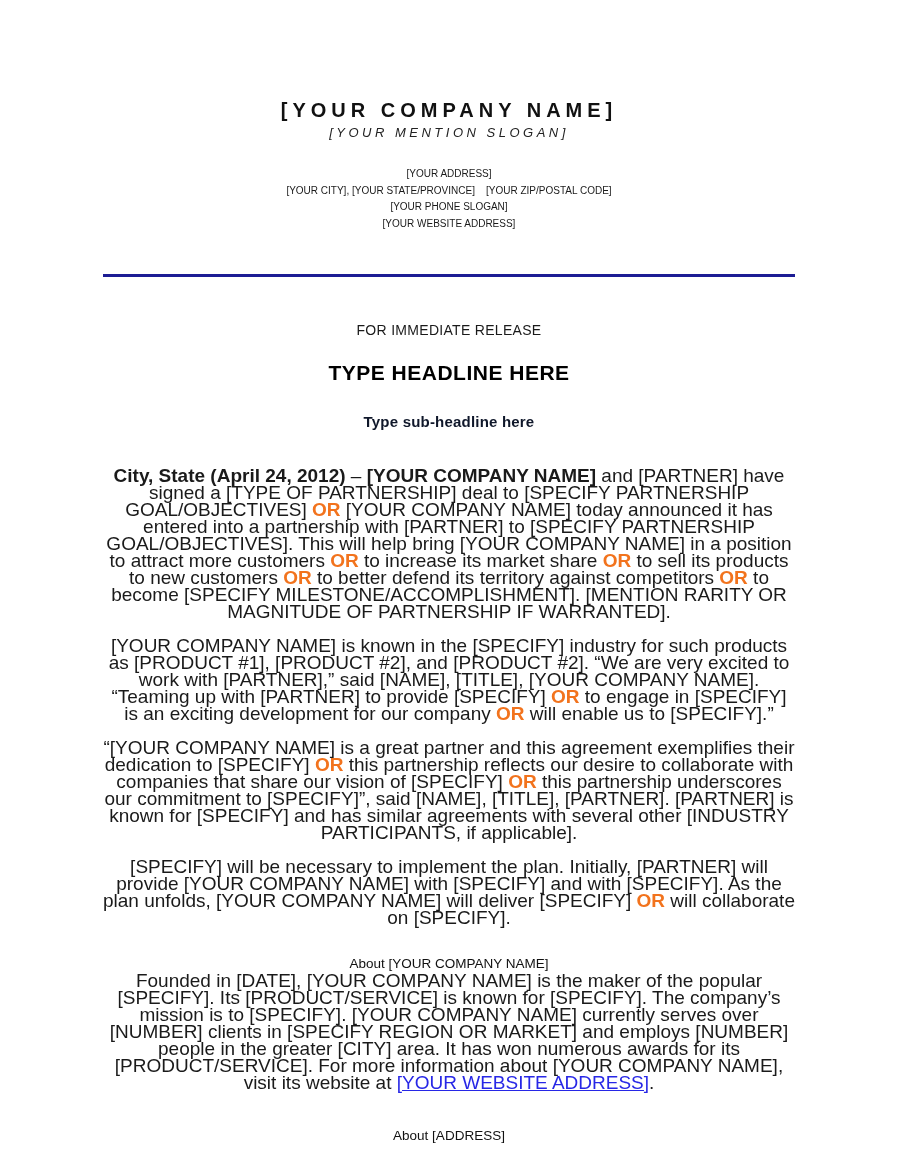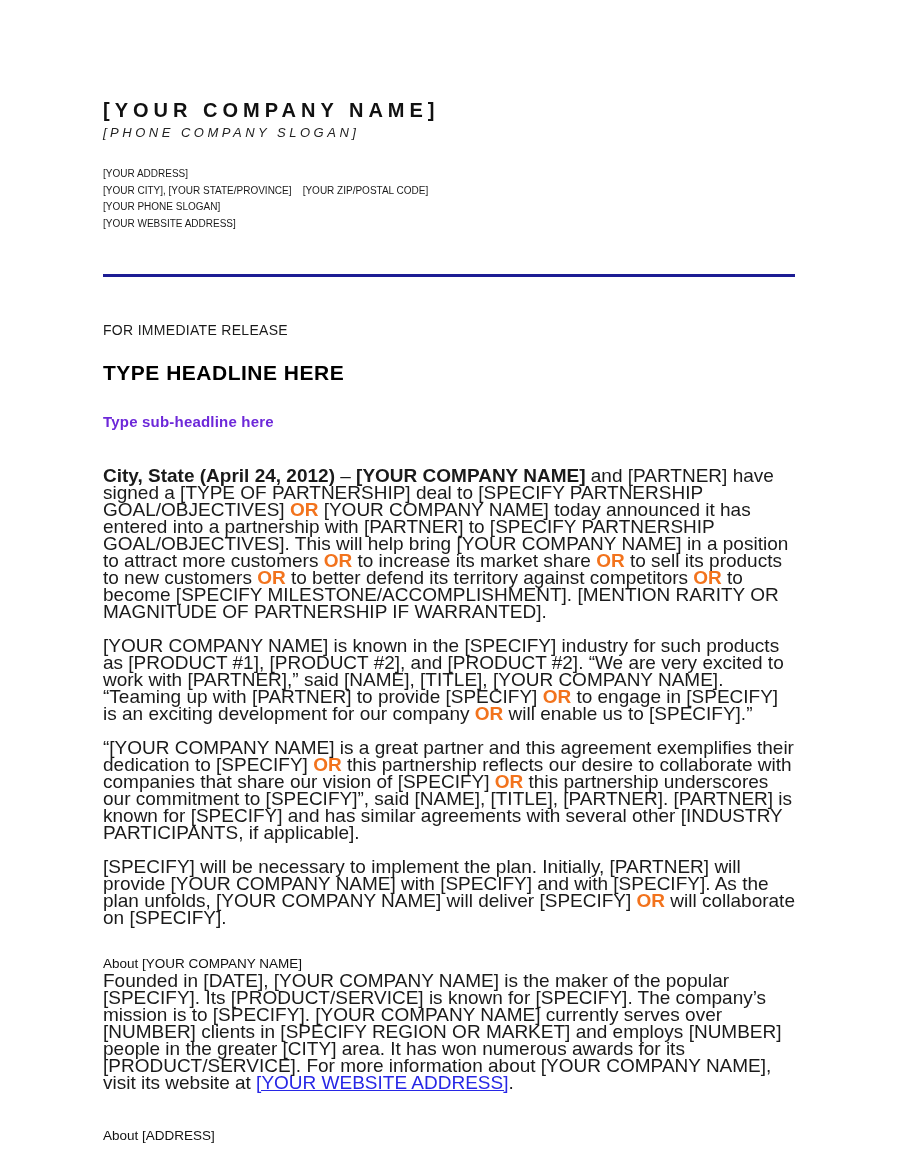--- a/index.html
+++ b/index.html
@@ -5,20 +5,21 @@
   html, body { margin: 0; padding: 0; background: #ffffff; }
   .page {
     position: relative;
     width: 900px;
     height: 1161px;
     background: #ffffff;
     overflow: hidden;
     font-family: "Liberation Sans", sans-serif;
     color: #1a1a1a;
     box-sizing: border-box;
+    text-align: center;
   }
   .content {
     padding: 98px 105px 0 103px;
   }
   .company-name {
     margin: 0;
     font-size: 20px;
     line-height: 24px;
     font-weight: bold;
     letter-spacing: 5px;
@@ -59,21 +60,21 @@
     font-weight: bold;
     letter-spacing: 0.5px;
     color: #000000;
   }
   .subheadline {
     margin: 28px 0 0 0;
     font-size: 15px;
     line-height: 18px;
     font-weight: bold;
     letter-spacing: 0.2px;
-    color: #6d28d9;
+    color: #0f172a;
   }
   .para {
     margin: 17px 0 0 0;
     font-size: 19px;
     line-height: 17px;
   }
   .para.first { margin-top: 36px; }
   .b { font-weight: bold; }
   .or { color: var(--accent-orange, #f2731d); font-weight: bold; }
   a.link {
@@ -91,21 +92,21 @@
   .about-body { margin-top: 0; }
   .about-partner { margin-top: 36px; }
 </style>
 </head>
 <body>
 
 <div class="page">
   <div class="content">
 
     <h1 class="company-name">[YOUR COMPANY NAME]</h1>
-    <div class="slogan">[PHONE COMPANY SLOGAN]</div>
+    <div class="slogan">[YOUR MENTION SLOGAN]</div>
 
     <div class="address">
       <div class="address-line">[YOUR ADDRESS]</div>
       <div class="address-line">[YOUR CITY], [YOUR STATE/PROVINCE]    [YOUR ZIP/POSTAL CODE]</div>
       <div class="address-line">[YOUR PHONE SLOGAN]</div>
       <div class="address-line">[YOUR WEBSITE ADDRESS]</div>
     </div>
 
     <div class="divider"></div>
 

